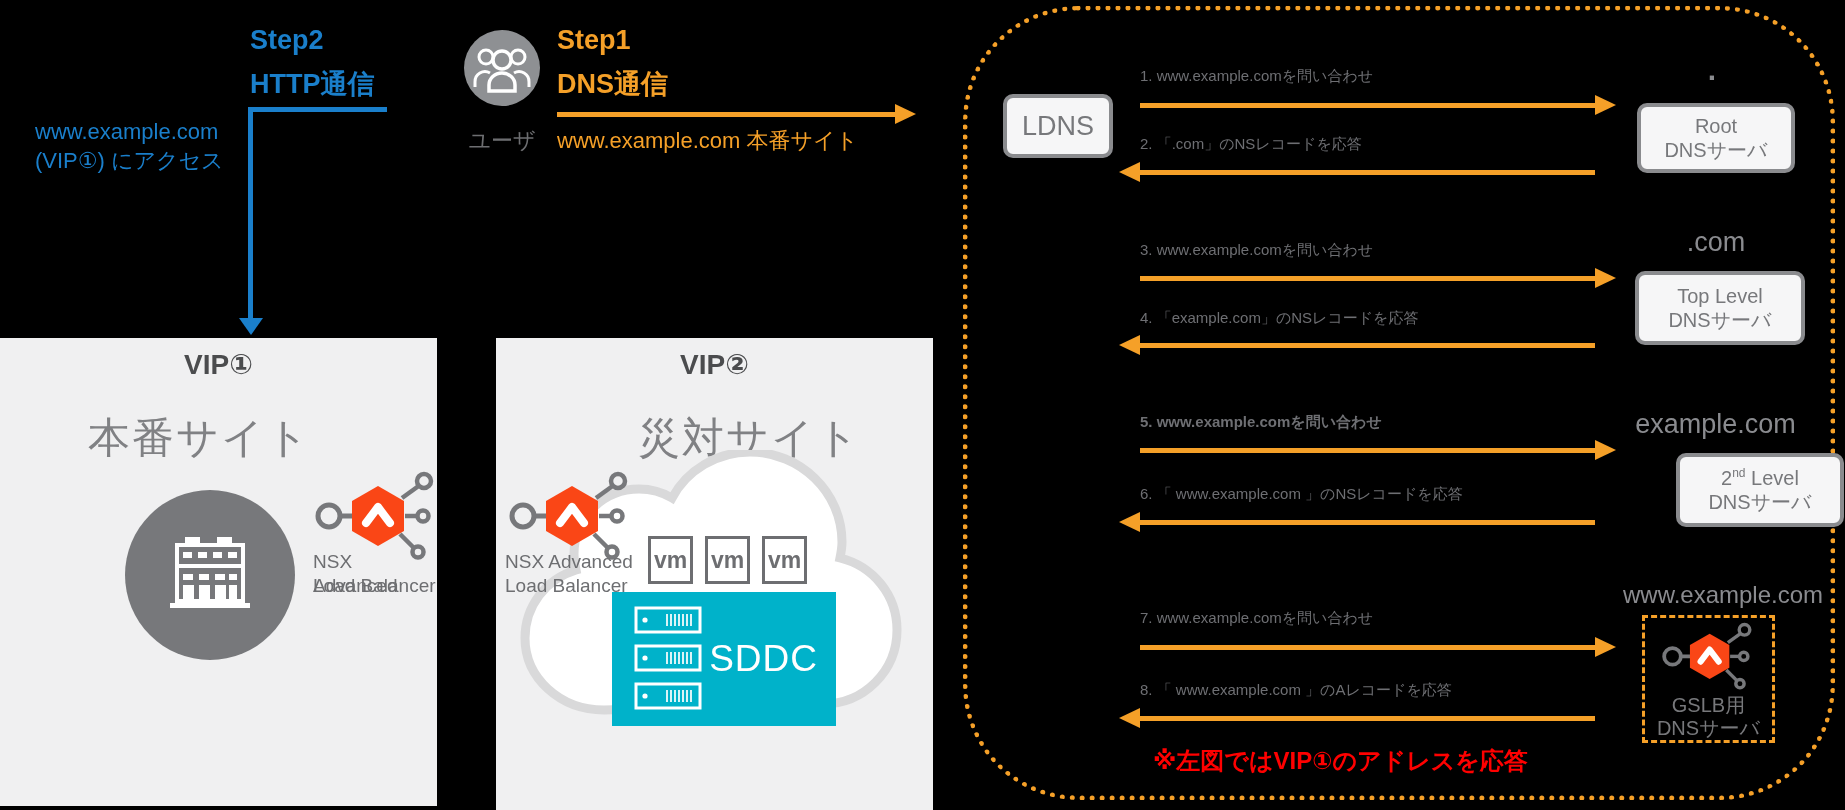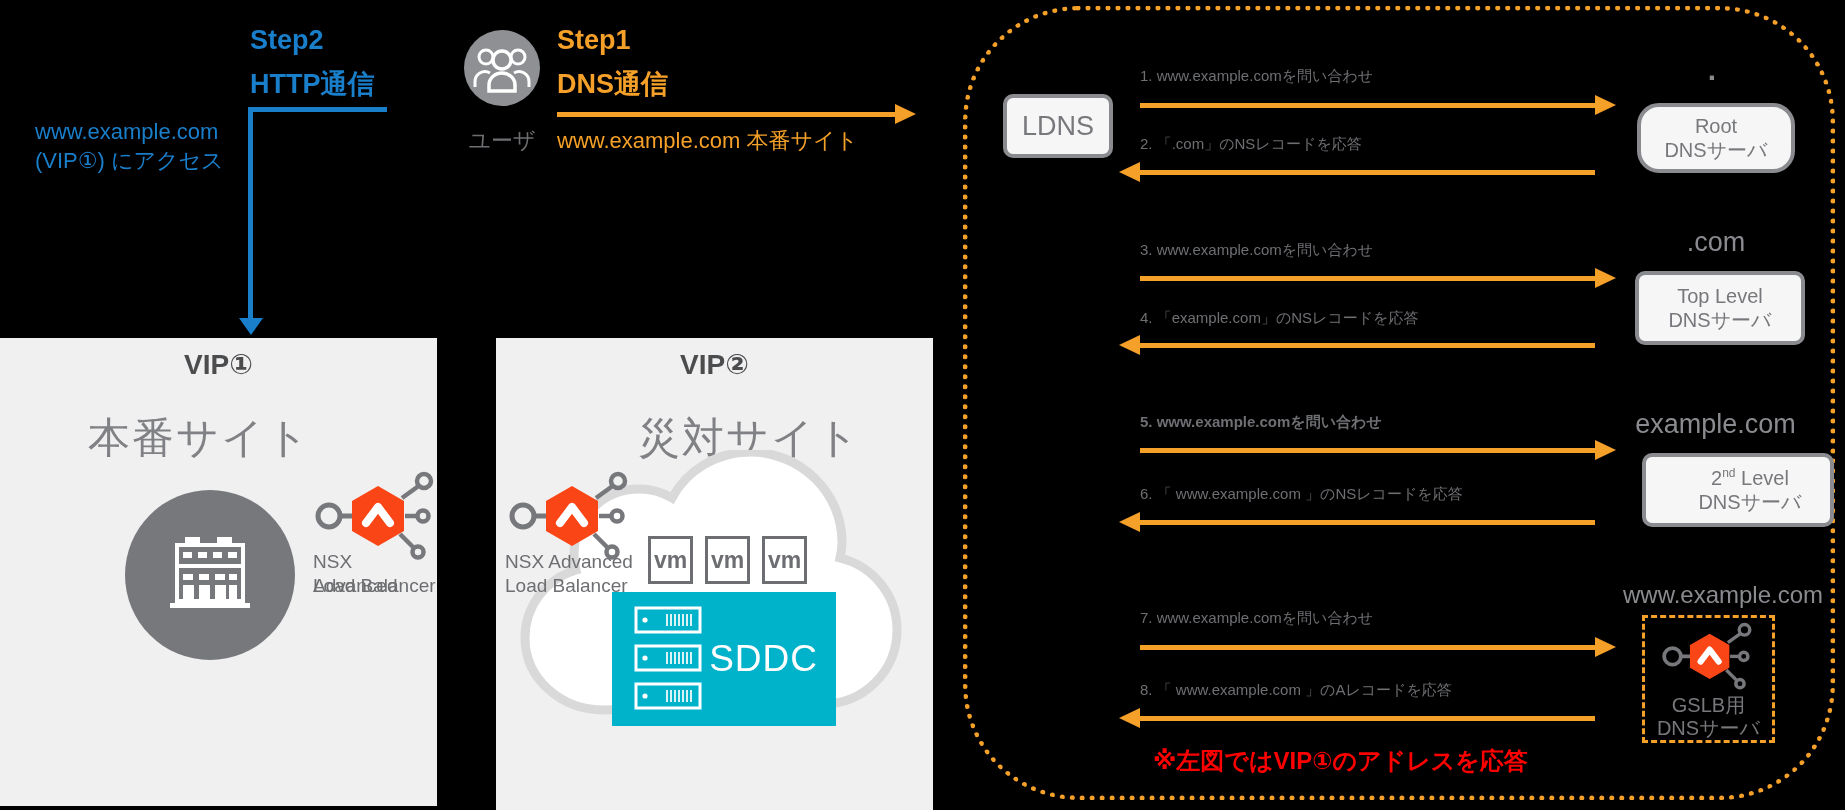--- a/index.html
+++ b/index.html
@@ -174,33 +174,33 @@
     <div class="arrow right" style="left:172px;top:437px;width:455px;"></div>
     <div class="abs step-label" style="left:172px;top:474px;">6. 「 www.example.com 」のNSレコードを応答</div>
     <div class="arrow left" style="left:172px;top:509px;width:455px;"></div>
 
     <div class="abs step-label" style="left:172px;top:598px;">7. www.example.comを問い合わせ</div>
     <div class="arrow right" style="left:172px;top:634px;width:455px;"></div>
     <div class="abs step-label" style="left:172px;top:670px;">8. 「 www.example.com 」のAレコードを応答</div>
     <div class="arrow left" style="left:172px;top:705px;width:455px;"></div>
 
     <div class="abs domain-label bold" style="left:669px;top:42px;width:150px;font-size:30px;">.</div>
-    <div class="abs dns-box" style="left:669px;top:92px;width:150px;height:62px;border-radius:22px;">
+    <div class="abs dns-box" style="left:669px;top:92px;width:150px;height:62px;">
       <div>Root</div>
       <div>DNSサーバ</div>
     </div>
 
     <div class="abs domain-label" style="left:663px;top:216px;width:170px;font-size:27px;">.com</div>
     <div class="abs dns-box" style="left:667px;top:260px;width:162px;height:66px;">
       <div>Top Level</div>
       <div>DNSサーバ</div>
     </div>
 
     <div class="abs domain-label" style="left:645px;top:398px;width:205px;font-size:27px;">example.com</div>
-    <div class="abs dns-box" style="left:674px;top:442px;width:160px;height:66px;padding-left:24px;">
+    <div class="abs dns-box" style="left:708px;top:442px;width:160px;height:66px;">
       <div><span>2</span><sup>nd</sup><span> Level</span></div>
       <div>DNSサーバ</div>
     </div>
 
     <div class="abs domain-label" style="left:630px;top:570px;width:250px;font-size:24px;">www.example.com</div>
     <div class="abs" style="left:674px;top:604px;width:133px;height:128px;border:3px dashed #F5A028;box-sizing:border-box;">
       <svg class="abs" style="left:16px;top:2px;" width="95" height="72" viewBox="0 0 125 95">
         <line x1="27" y1="48" x2="40" y2="48" stroke="#77787B" stroke-width="5"></line>
         <line x1="88" y1="30" x2="106" y2="17" stroke="#77787B" stroke-width="4.5"></line>
         <line x1="91" y1="48" x2="103" y2="48" stroke="#77787B" stroke-width="4.5"></line>

